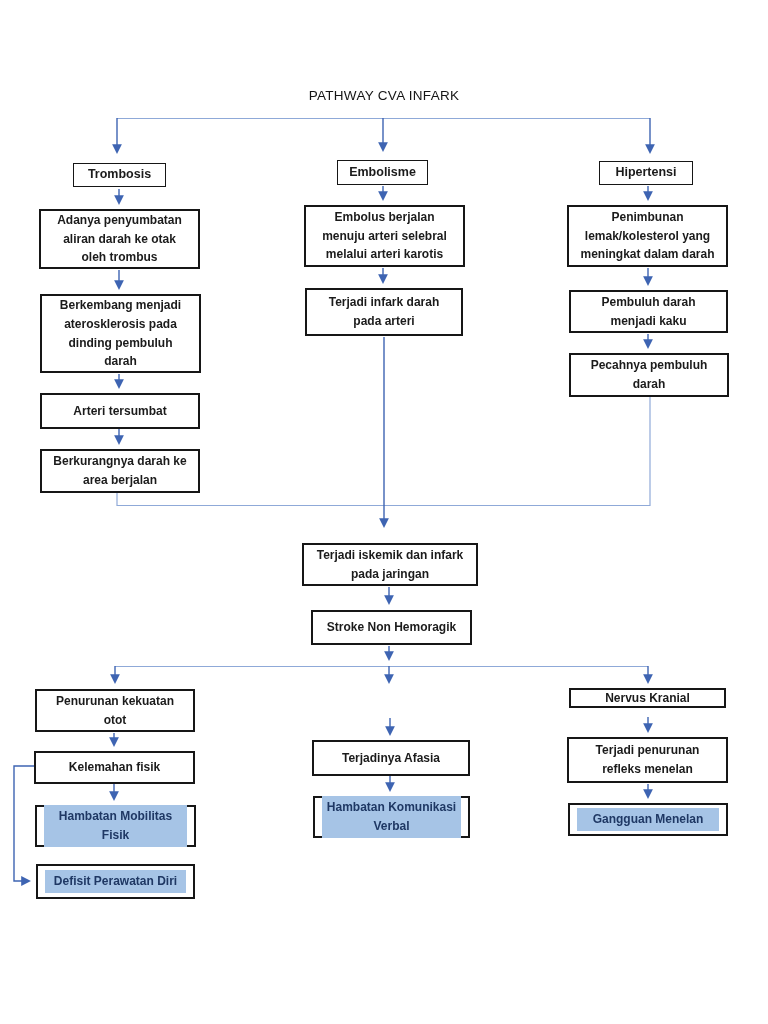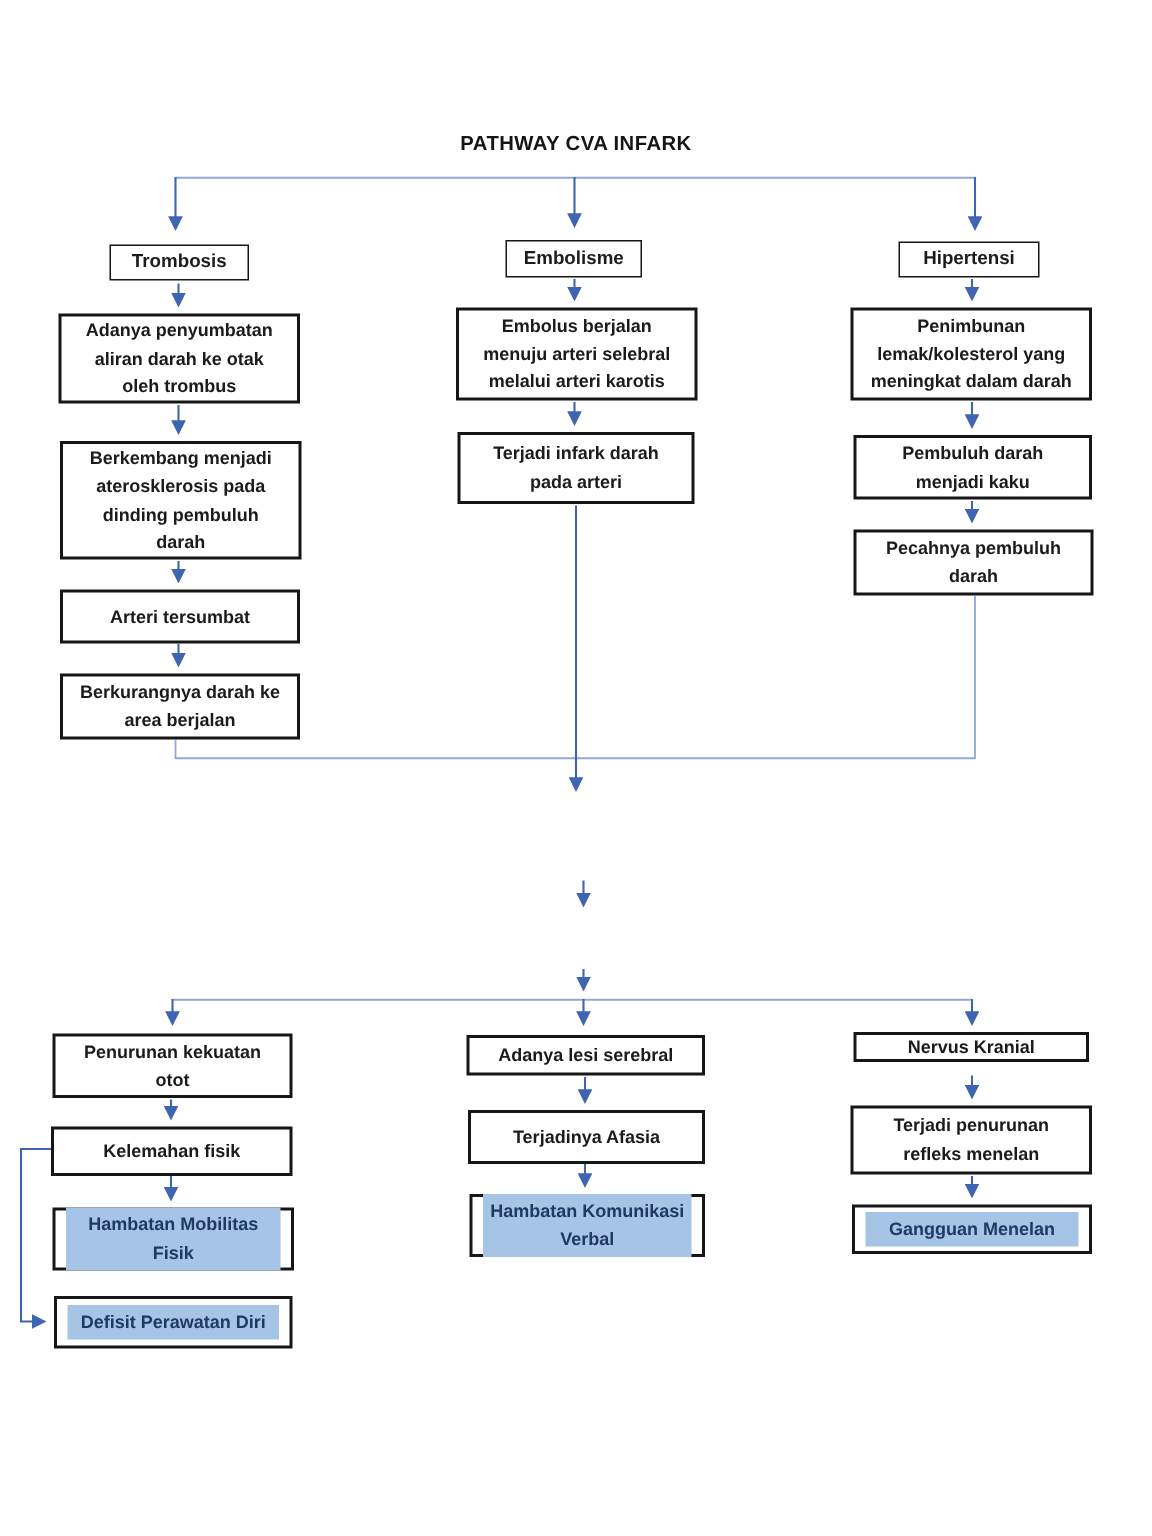--- a/index.html
+++ b/index.html
@@ -2,21 +2,21 @@
 <html style="--connector: #3E64B2; --line: #8FA9D8; --border: #161616; --highlight: #A6C4E6; --highlight-text: #1F3864;"><head>
 <meta charset="utf-8">
 <style>
   html,body{margin:0;padding:0;background:#ffffff;}
   .page{
     position:relative;width:768px;height:1024px;background:#ffffff;overflow:hidden;
     font-family:"Liberation Sans",sans-serif;
   }
   .title{
     position:absolute;left:0;top:88px;width:768px;text-align:center;
-    font-size:13.5px;font-weight:700;color:#151515;letter-spacing:.3px;
+    font-size:13.5px;font-weight:400;color:#151515;letter-spacing:.3px;
   }
   .wires{position:absolute;left:0;top:0;}
   .wires .thin line{stroke:var(--line,#8FA9D8);stroke-width:1.2;}
   .wires .astem line,.wires .astem polyline{stroke:var(--connector,#3E64B2);stroke-width:1.4;fill:none;}
   .node{
     position:absolute;box-sizing:border-box;display:flex;align-items:center;justify-content:center;
     text-align:center;background:#fff;border:2px solid var(--border,#161616);
     font-weight:700;font-size:12px;line-height:1.55;color:#1b1b1b;white-space:pre-line;
     padding:2px 0;
   }
@@ -106,33 +106,35 @@
 
   <div class="node hdr" style="left:599px;top:161px;width:94px;height:24px;">Hipertensi</div>
   <div class="node" style="left:567px;top:205px;width:161px;height:62px;text-align:center;">Penimbunan
 lemak/kolesterol yang
 meningkat dalam darah</div>
   <div class="node" style="left:569px;top:290px;width:159px;height:43px;">Pembuluh darah
 menjadi kaku</div>
   <div class="node" style="left:569px;top:353px;width:160px;height:44px;">Pecahnya pembuluh
 darah</div>
 
+  <div class="node" style="left:302px;top:543px;width:176px;height:43px;">Terjadi iskemik dan infark
+pada jaringan</div>
+  <div class="node" style="left:311px;top:610px;width:161px;height:35px;">Stroke Non Hemoragik</div>
 
   <div class="node" style="left:34px;top:751px;width:161px;height:33px;">Kelemahan fisik</div>
   <div class="node" style="left:35px;top:689px;width:160px;height:43px;">Penurunan kekuatan
 otot</div>
   <div class="node hl-wrap" style="left:35px;top:805px;width:161px;height:42px;">
     <span class="hl">Hambatan Mobilitas
 Fisik</span>
   </div>
   <div class="node hl-wrap" style="left:36px;top:864px;width:159px;height:35px;">
     <span class="hl">Defisit Perawatan Diri</span>
   </div>
 
-  <div class="node" style="left:311px;top:690px;width:159px;height:27px;">Adanya lesi serebral</div>
   <div class="node" style="left:312px;top:740px;width:158px;height:36px;">Terjadinya Afasia</div>
   <div class="node hl-wrap" style="left:313px;top:796px;width:157px;height:42px;">
     <span class="hl">Hambatan Komunikasi
 Verbal</span>
   </div>
 
   <div class="node" style="left:569px;top:688px;width:157px;height:20px;">Nervus Kranial</div>
   <div class="node" style="left:567px;top:737px;width:161px;height:46px;">Terjadi penurunan
 refleks menelan</div>
   <div class="node hl-wrap" style="left:568px;top:803px;width:160px;height:33px;">

